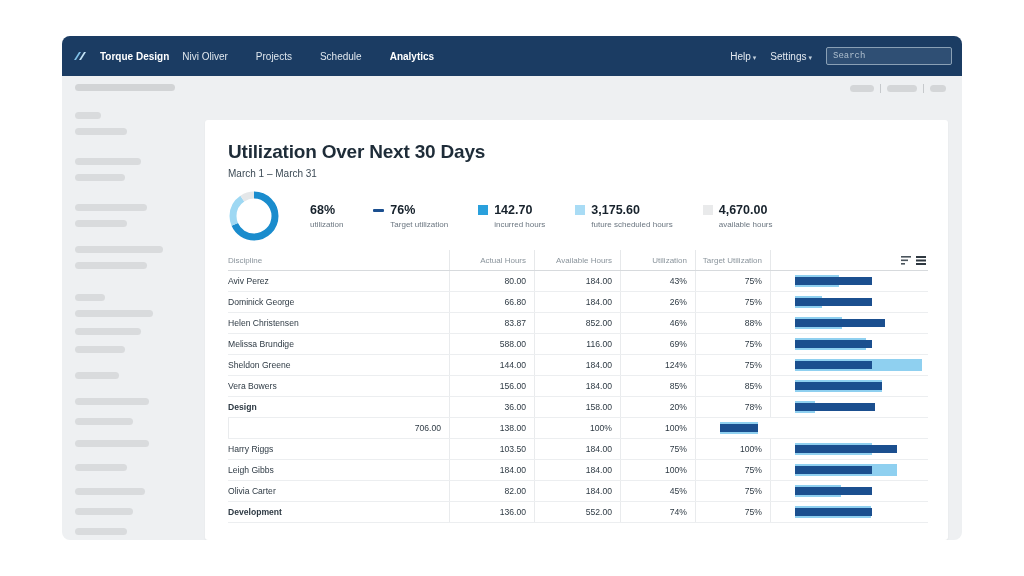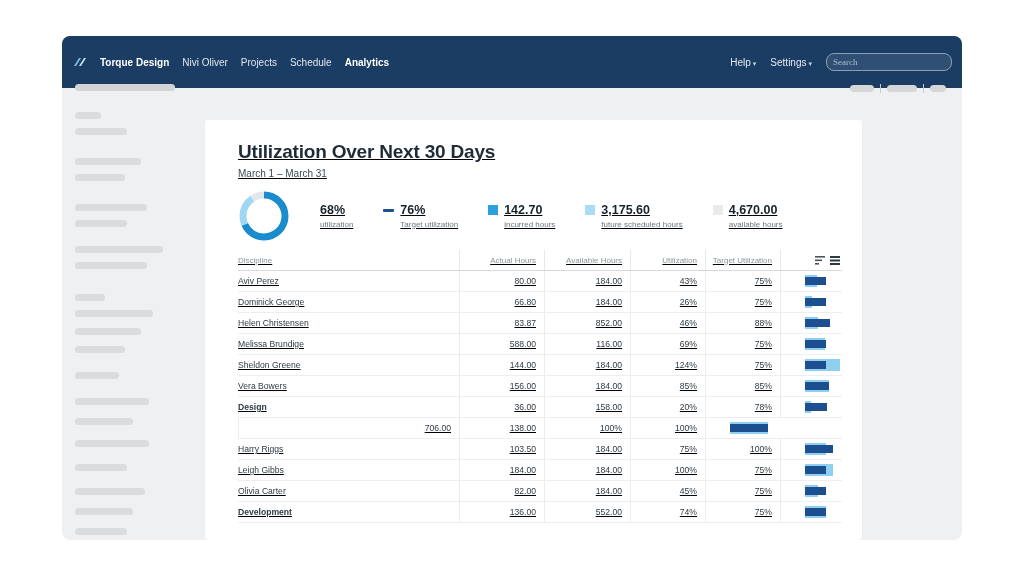--- a/index.html
+++ b/index.html
@@ -1,39 +1,39 @@
 <!DOCTYPE html>
 <html><head>
 <meta charset="utf-8">
 <style>
   html,body{margin:0;padding:0;}
   body{width:1024px;height:576px;background:#ffffff;font-family:"Liberation Sans",sans-serif;overflow:hidden;position:relative;}
   .panel{position:absolute;left:62px;top:36px;width:900px;height:504px;background:#eef0f2;border-radius:8px;overflow:hidden;}
 
   
-  .nav{height:28px;background:#1b3c63;display:flex;align-items:center;padding:12px 10px;gap:13px;}
+  .nav{height:28px;background:#1b3c63;display:flex;align-items:center;padding:6px 10px;gap:13px;}
   .logo{display:flex;align-items:center;}
   .brand{font-size:10px;font-weight:bold;color:#ffffff;white-space:nowrap;}
   .nav-item{font-size:10px;color:#dfe7ee;white-space:nowrap;cursor:pointer;}
   .nav-item.active{font-weight:bold;color:#ffffff;}
   .nav-right{margin-left:auto;display:flex;align-items:center;gap:14px;}
   .nav-drop{font-size:10px;color:#e4eaf1;white-space:nowrap;cursor:pointer;}
   .caret{font-size:7px;color:#c2cfdb;margin-left:2px;}
-  .search{width:112px;height:16px;background:#2f4f74;border:1px solid #8aa0b5;border-radius:8px;color:#dde6ee;font-size:9px;padding:0 6px;font-family:Liberation Serif, serif;outline:none;}
+  .search{width:112px;height:16px;background:#2f4f74;border:1px solid #8aa0b5;border-radius:2px;color:#dde6ee;font-size:9px;padding:0 6px;font-family:Liberation Mono, monospace;outline:none;}
   .search::placeholder{color:#aebfce;}
 
   
   .sk{position:absolute;left:13px;height:7px;border-radius:3.5px;background:#d9dbdd;}
   .sk.first{background:#d2d4d6;}
   .pillrow{position:absolute;right:16px;top:48px;display:flex;align-items:center;gap:6px;}
   .pill{height:7px;border-radius:3.5px;background:#d4d6d8;}
   .sep{width:1px;height:9px;background:#c6c9cc;}
 
   
-  .card{position:absolute;left:143px;top:84px;width:657px;height:420px;background:#ffffff;border-radius:3px;box-shadow:0 1px 2px rgba(0,0,0,0.06);overflow:hidden;padding:20px 20px 0 33px;box-sizing:border-box;text-decoration:underline;}
+  .card{position:absolute;left:143px;top:84px;width:743px;height:420px;background:#ffffff;border-radius:3px;box-shadow:0 1px 2px rgba(0,0,0,0.06);overflow:hidden;padding:20px 20px 0 23px;box-sizing:border-box;}
   .title{font-size:19px;font-weight:bold;color:#1e2c38;line-height:24px;letter-spacing:-0.2px;}
   .subtitle{font-size:10px;color:#3c4a55;margin-top:4px;line-height:12px;}
 
   .summary{margin-top:10px;display:flex;align-items:center;gap:30px;height:52px;}
   .donut-wrap{width:52px;height:52px;flex:0 0 auto;}
   .stat{display:flex;align-items:flex-start;gap:6px;}
   .mk{flex:0 0 auto;display:inline-block;}
   .mk.dash{width:11px;height:3px;border-radius:1px;margin-top:5px;}
   .mk.sq{width:10px;height:10px;margin-top:1px;}
   .stat-value{font-size:12.5px;font-weight:bold;color:#17222c;line-height:13px;}
@@ -65,21 +65,21 @@
 <div class="panel">
 
   <div class="nav">
     <span class="logo">
       <svg width="15" height="12" viewBox="0 0 15 12">
         <path d="M2 10 L7 2 L9 2 L4 10 Z" fill="#7fc0e8"></path>
         <path d="M7 10 L12 2 L14 2 L9 10 Z" fill="#c3e3f6"></path>
       </svg>
     </span>
     <span class="brand">Torque Design</span>
-    <div id="nav-items" style="display:flex;gap:13px;align-items:flex-start;">
+    <div id="nav-items" style="display:flex;gap:28px;align-items:flex-start;">
         <span class="nav-item">Nivi Oliver</span>
         <span class="nav-item">Projects</span>
         <span class="nav-item">Schedule</span>
         <span class="nav-item active">Analytics</span>
       </div>
 
     <div class="nav-right">
       <span class="nav-drop"><span>Help</span><span class="caret">▾</span></span>
       <span class="nav-drop"><span>Settings</span><span class="caret">▾</span></span>
       <input class="search" type="text" placeholder="Search" style="">

